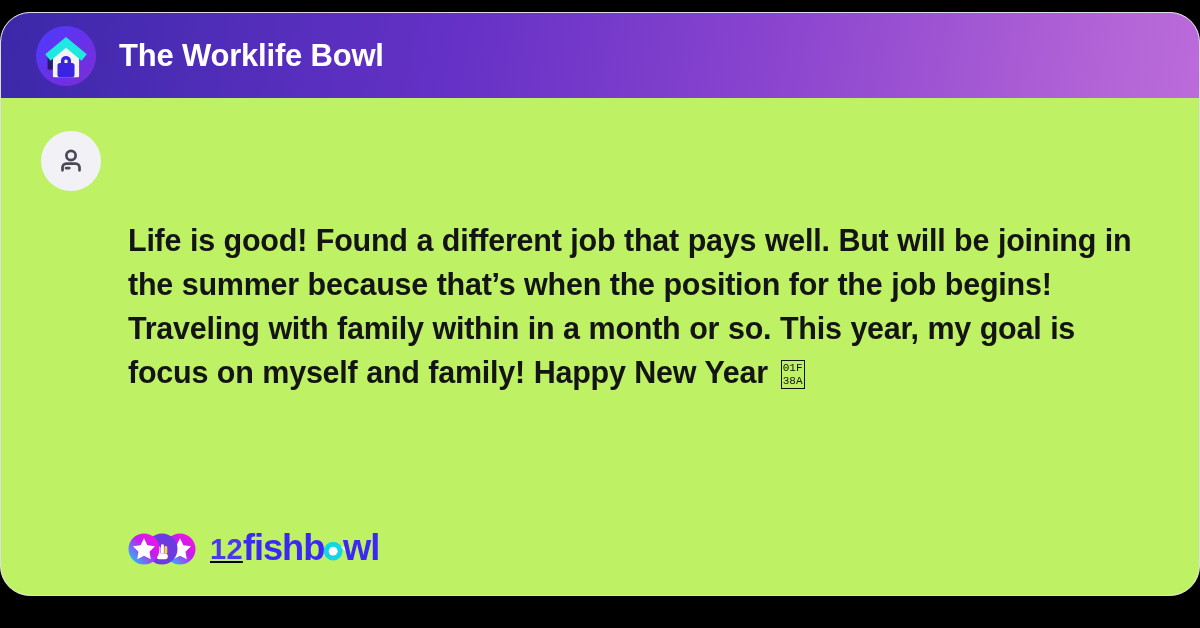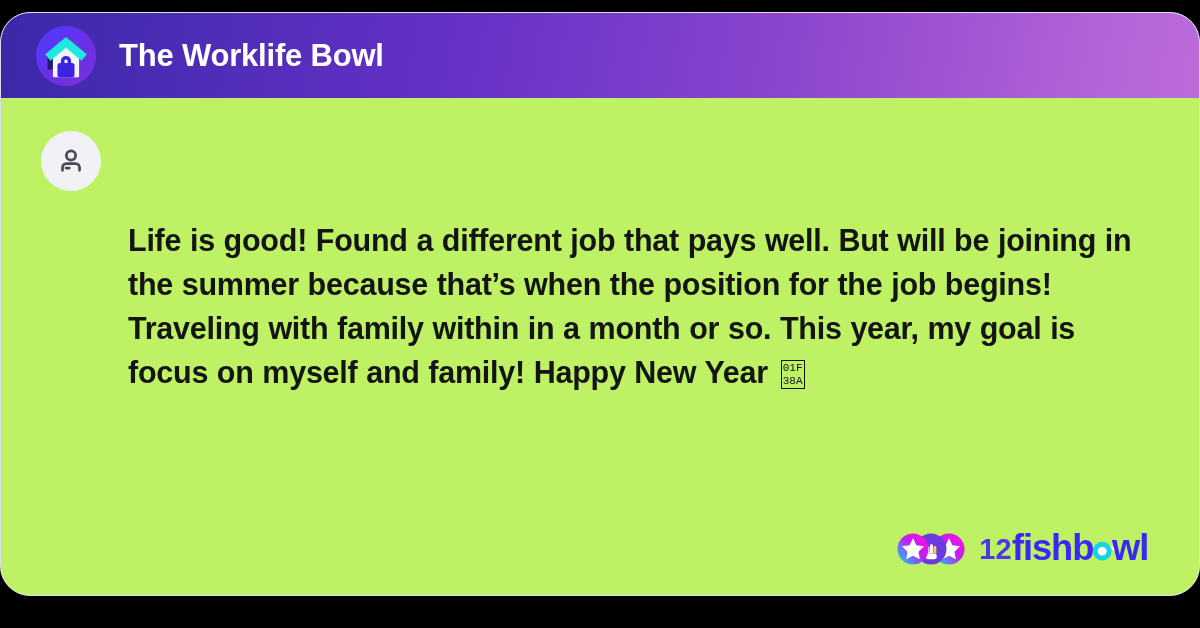--- a/index.html
+++ b/index.html
@@ -118,23 +118,24 @@
 
   
   #footer {
     position: absolute;
     left: 0;
     right: 0;
     bottom: 0;
     height: 92px;
     display: flex;
     align-items: center;
-    justify-content: flex-end;
-    padding: 0 22px 0 127px;
-    box-sizing: border-box;
+    justify-content: flex-start;
+    padding: 0 30px 0 127px;
+    box-sizing: border-box;
+    text-decoration: underline;
   }
 
   #reactions {
     display: flex;
     align-items: center;
   }
 
   #reaction-icons {
     display: flex;
     align-items: center;

